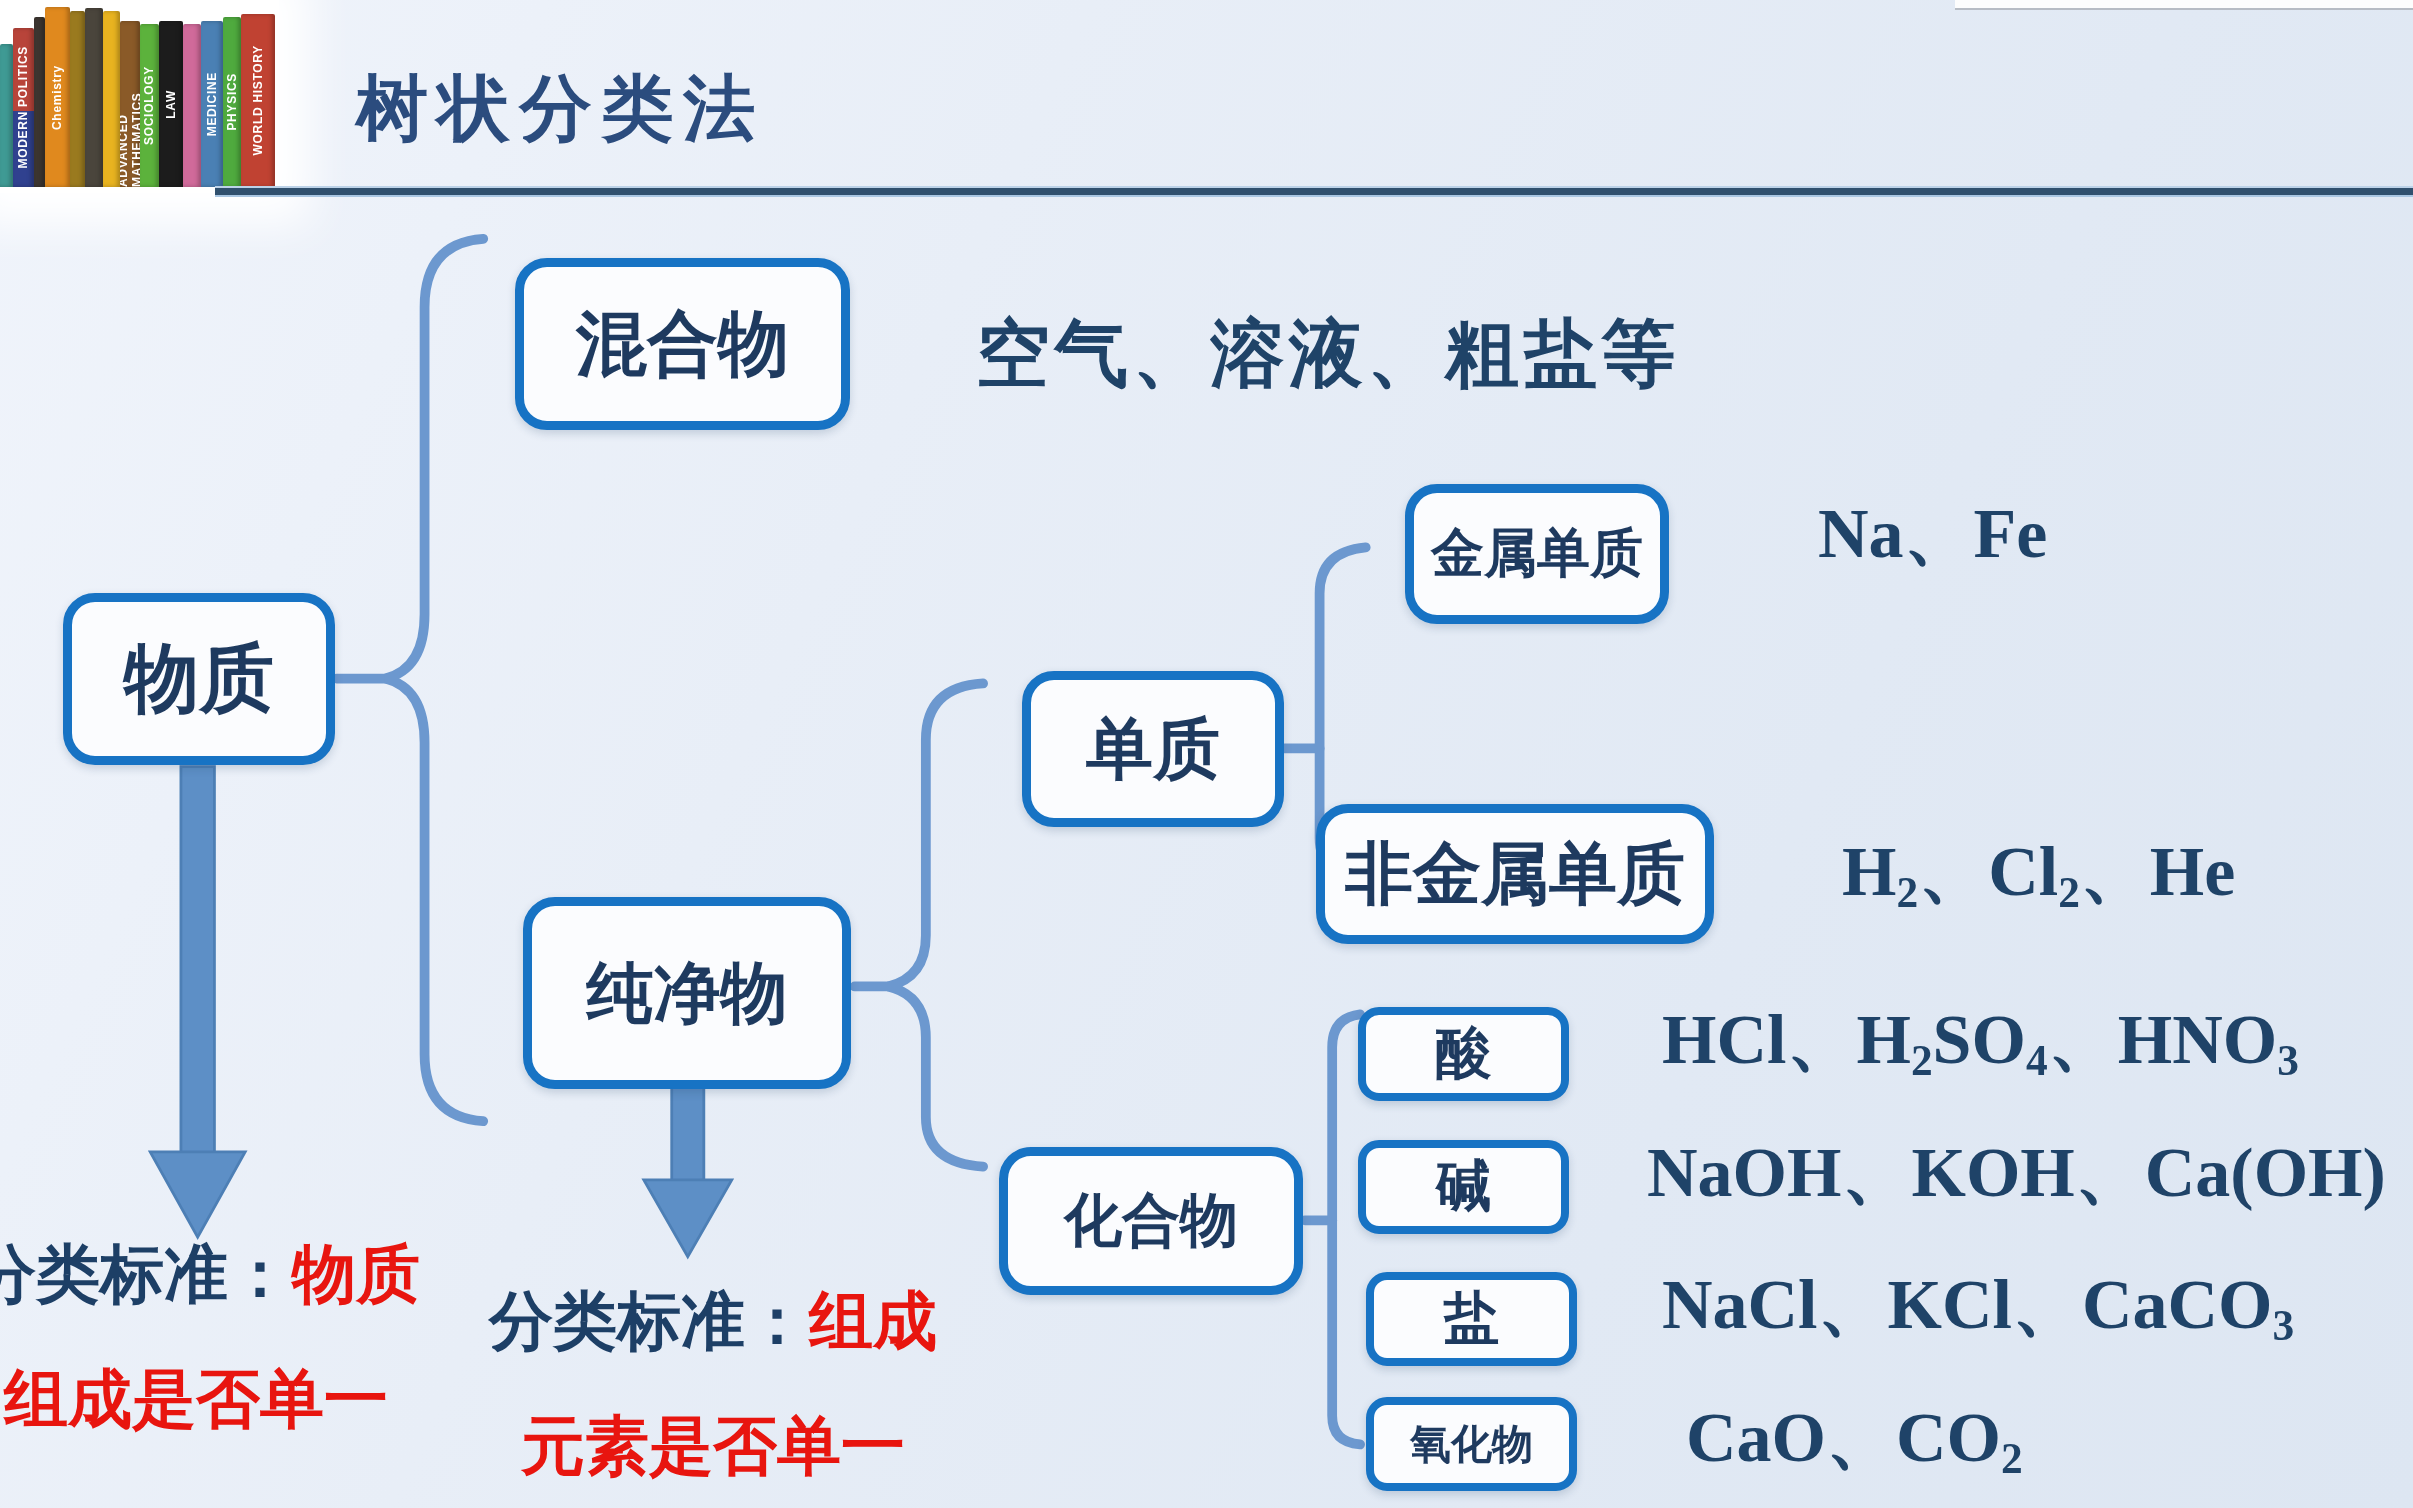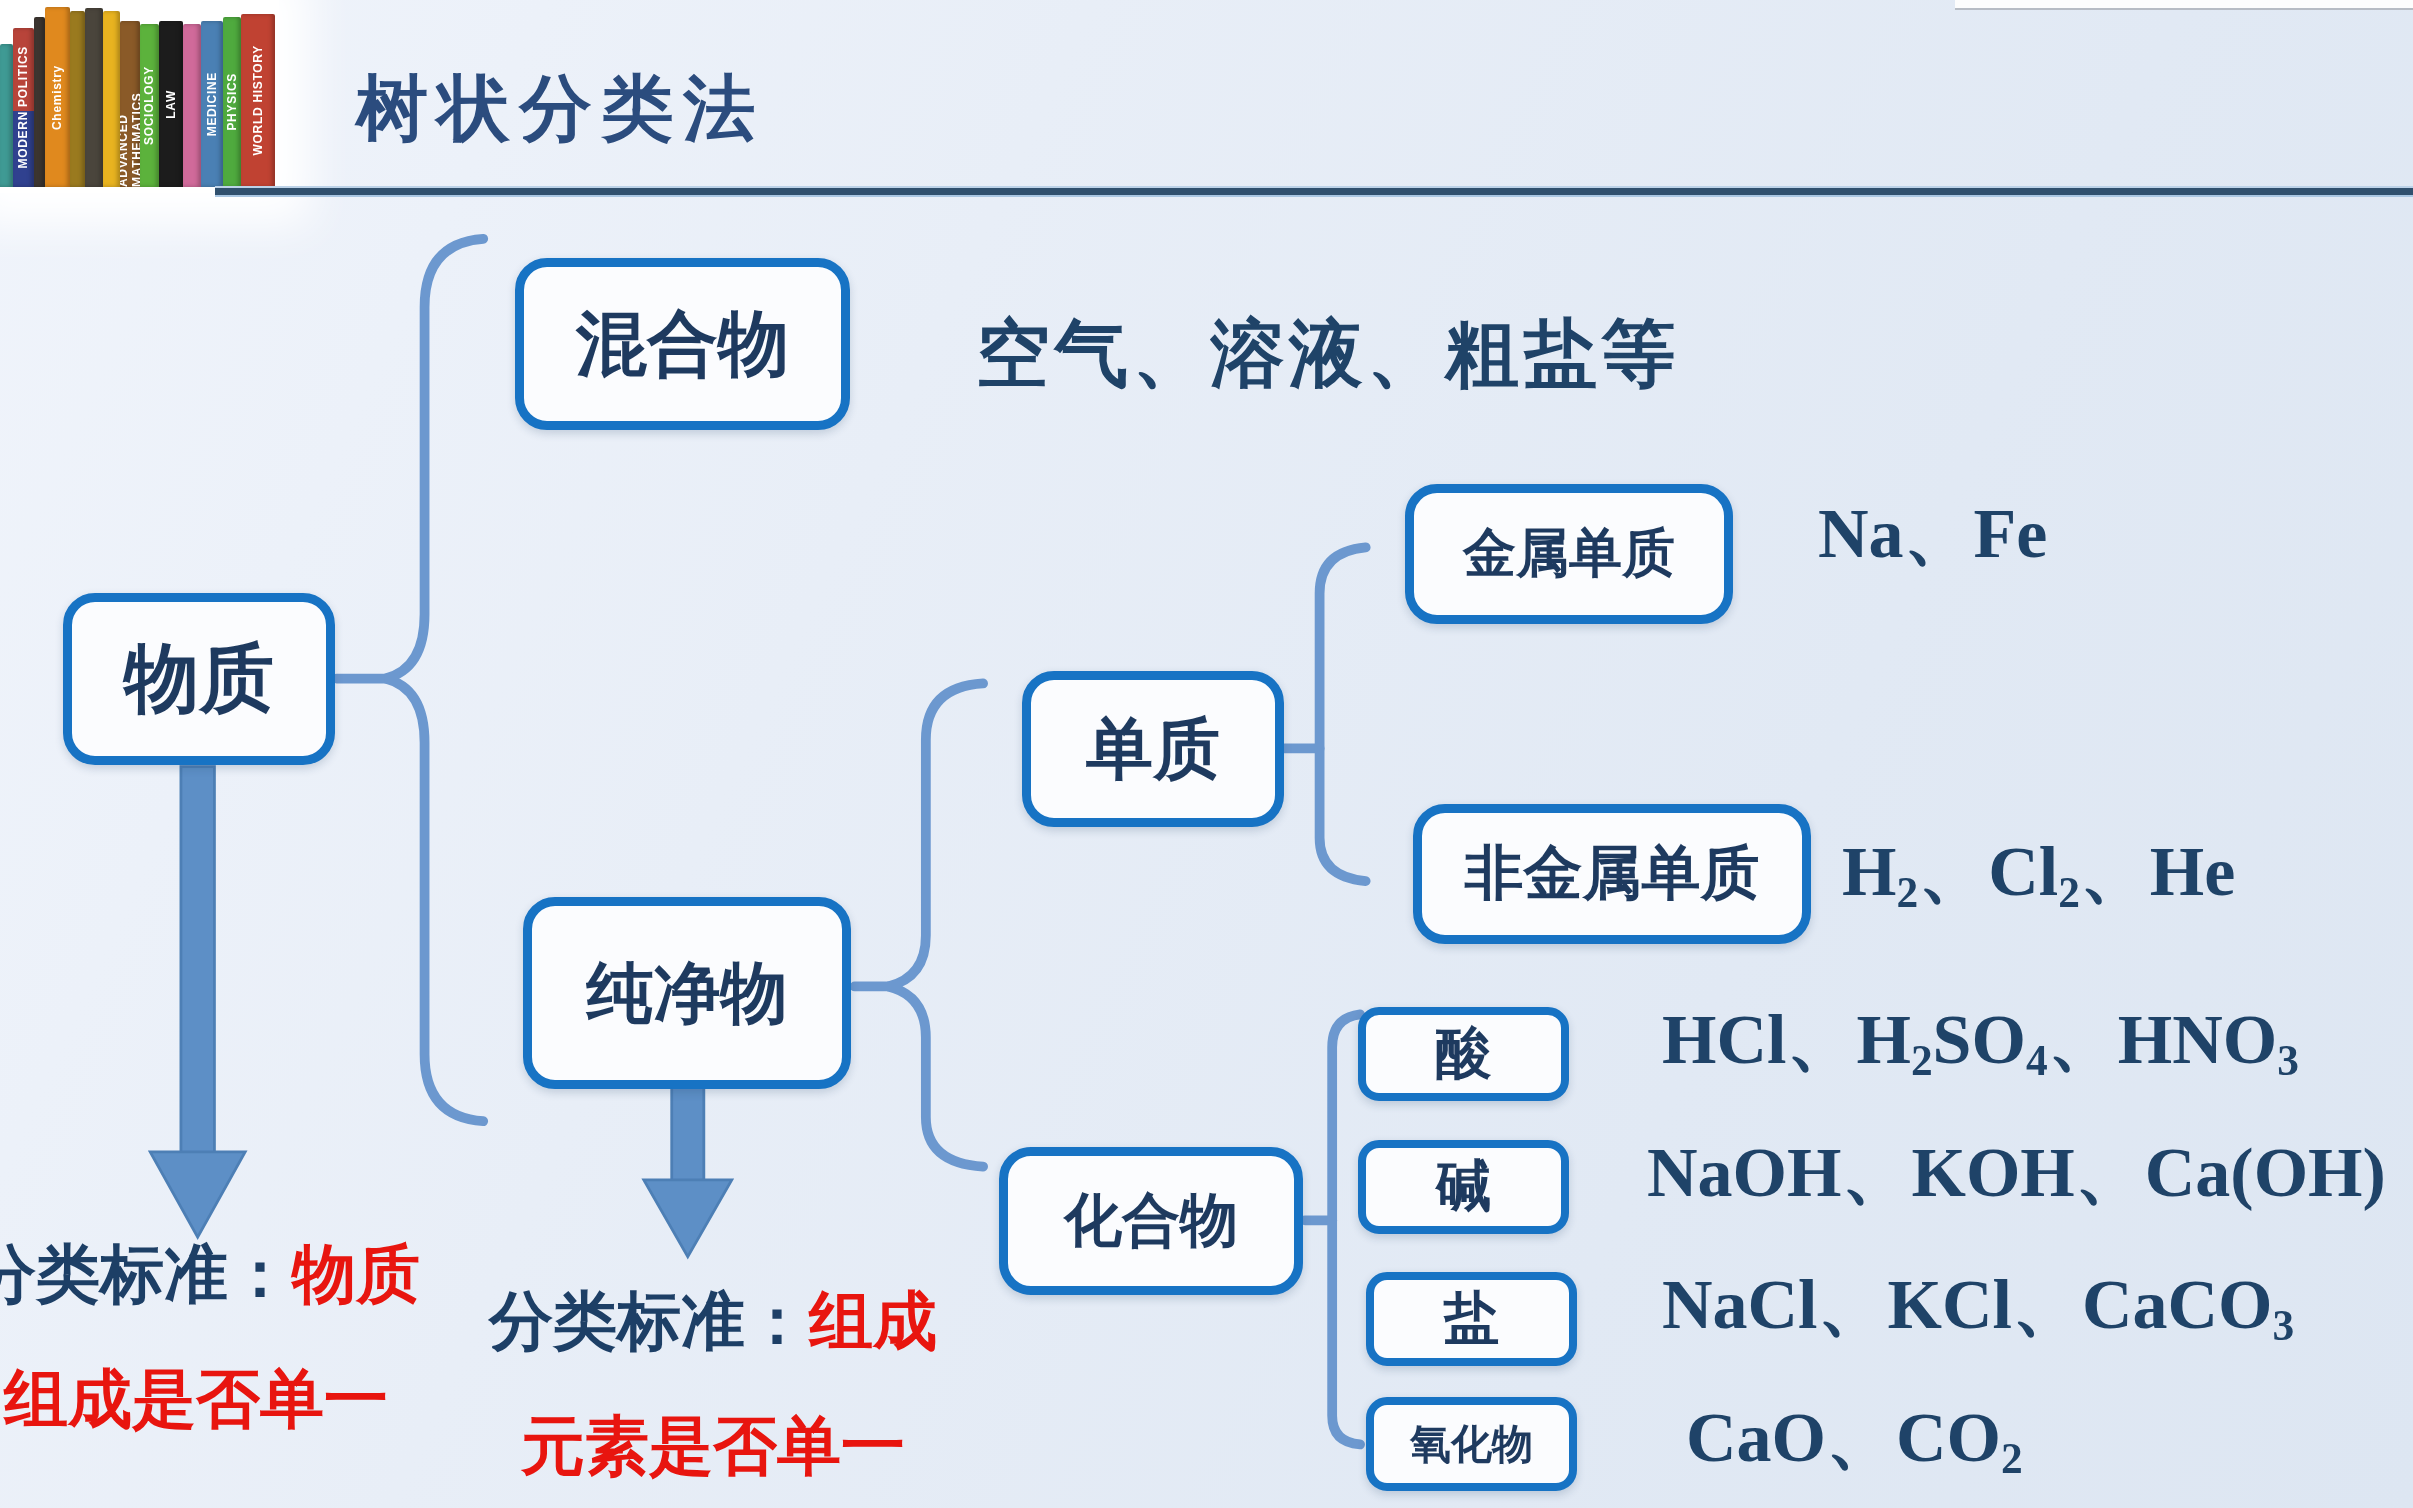--- a/index.html
+++ b/index.html
@@ -34,22 +34,22 @@
   .node{position:absolute;background:#fbfcfe;border:9.8px solid #1773c4;border-radius:32px;
     display:flex;align-items:center;justify-content:center;
     color:#1e3a5f;font-family:"Liberation Serif",serif;font-weight:bold;
     box-shadow:0 3.5px 8.4px rgba(30,60,100,.18);box-sizing:border-box;}
   .node.small{border-width:8.4px;border-radius:21px;}
 
   .n-substance{left:63px;top:593px;width:272px;height:172px;font-size:75px;}
   .n-mixture{left:515px;top:258px;width:335px;height:172px;font-size:71px;text-align:center;}
   .n-pure{left:523px;top:897px;width:328px;height:192px;font-size:67px;}
   .n-element{left:1022px;top:671px;width:262px;height:156px;font-size:67px;}
-  .n-metal{left:1405px;top:484px;width:328px;height:140px;font-size:53px;}
-  .n-nonmetal{left:1413px;top:804px;width:398px;height:140px;font-size:59px;}
+  .n-metal{left:1405px;top:484px;width:264px;height:140px;font-size:53px;}
+  .n-nonmetal{left:1316px;top:804px;width:398px;height:140px;font-size:68px;}
   .n-compound{left:999px;top:1147px;width:304px;height:148px;font-size:58px;}
   .n-acid{left:1358px;top:1007px;width:211px;height:94px;font-size:56px;}
   .n-base{left:1358px;top:1140px;width:211px;height:94px;font-size:56px;}
   .n-salt{left:1366px;top:1272px;width:211px;height:94px;font-size:56px;}
   .n-oxide{left:1366px;top:1397px;width:211px;height:94px;font-size:41px;}
 
   
   .example{position:absolute;color:#1f4368;font-family:"Liberation Serif",serif;
     font-weight:bold;white-space:nowrap;line-height:1.05;}
   .ex-mixture{left:976px;top:316px;font-size:74px;letter-spacing:4.2px;}

